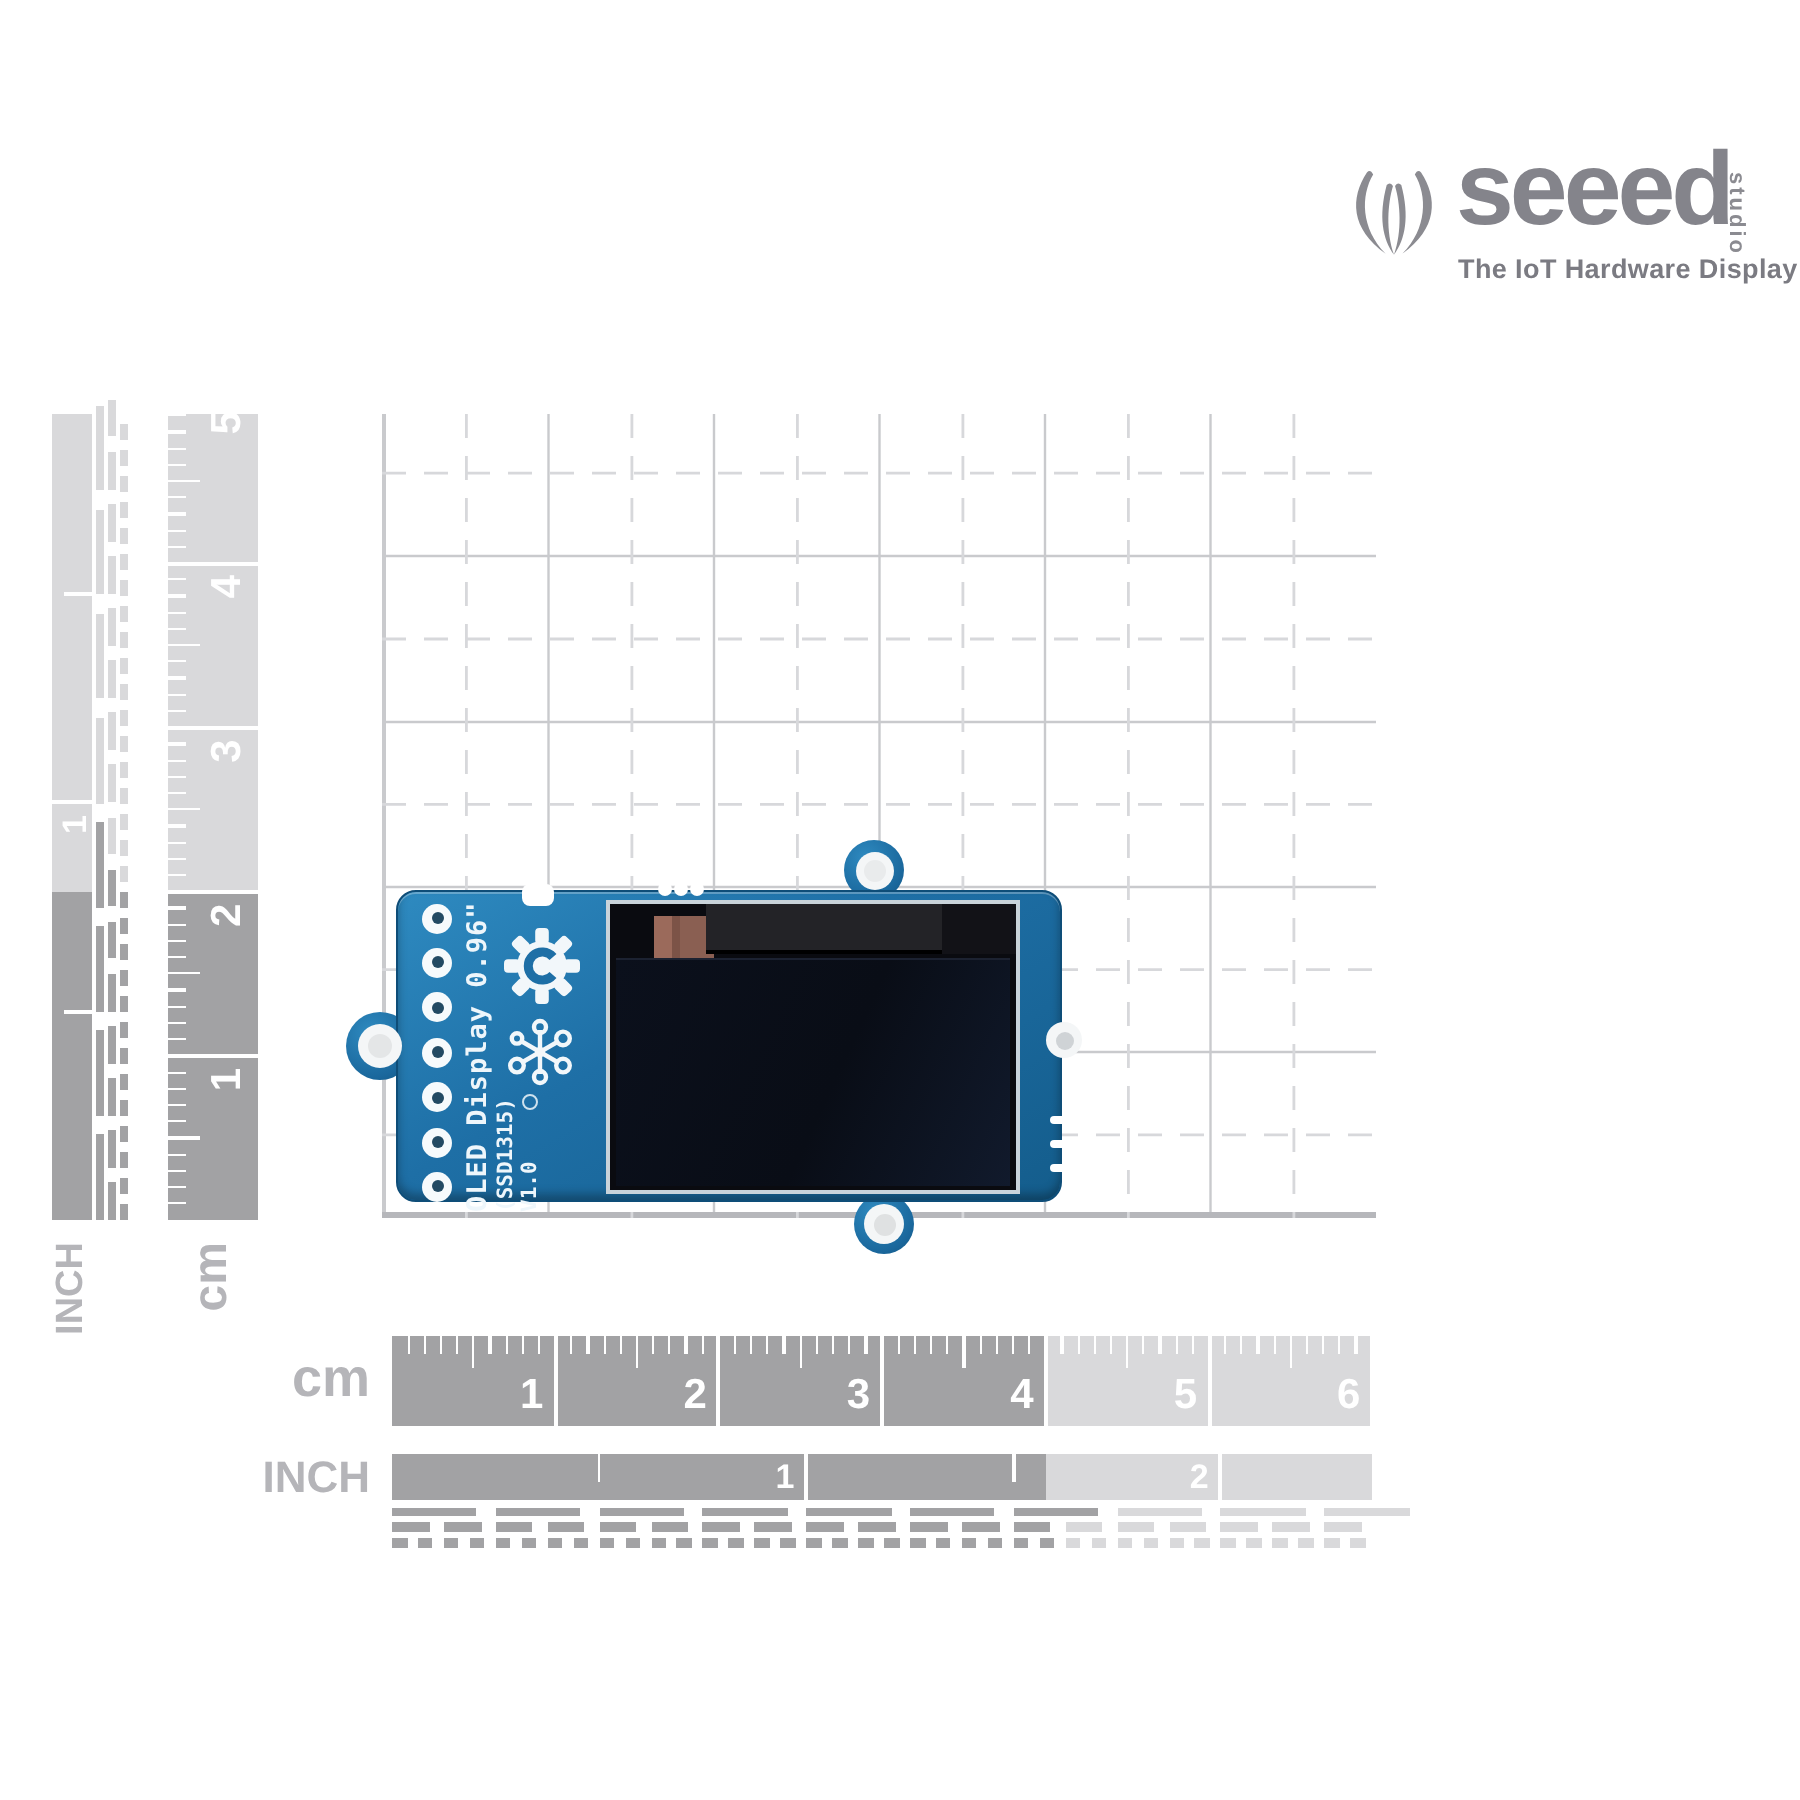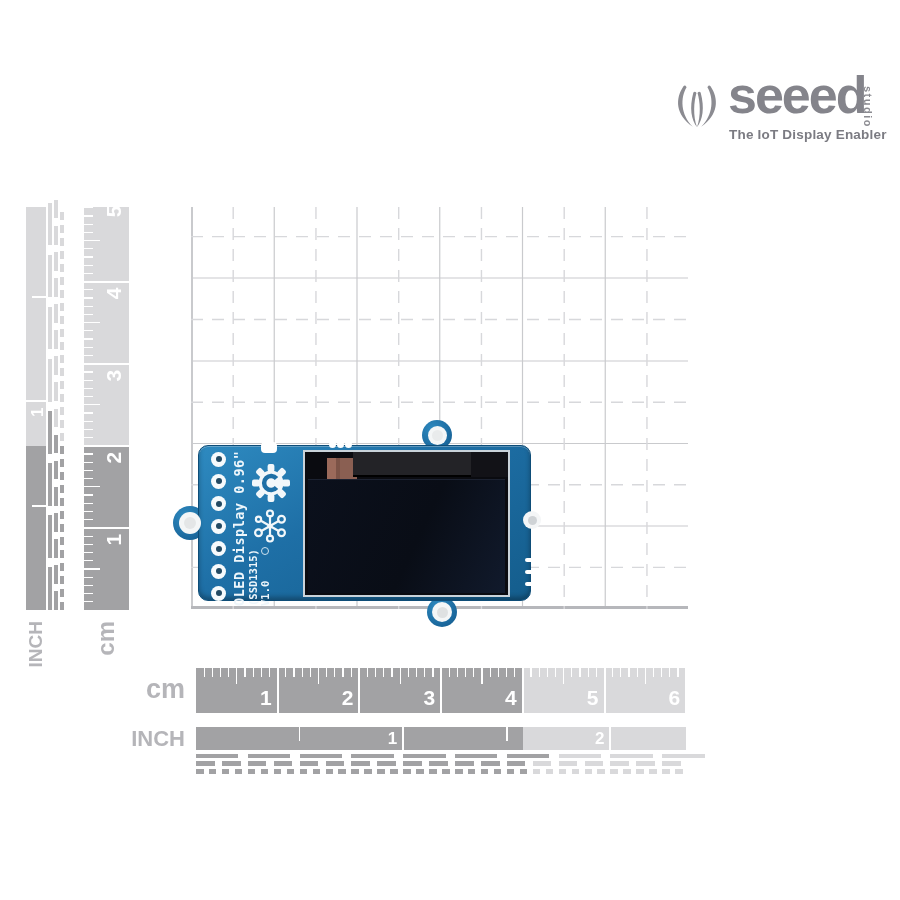--- a/index.html
+++ b/index.html
@@ -66,21 +66,21 @@
     <svg class="logo-icon" width="50" height="48" viewBox="0 0 48 46">
       <g fill="#8b8b91">
         <path d="M11 4 C3 16 3 31 20 43 C8 31 8 15 14 5 C13 3 12 3 11 4 Z"></path>
         <path d="M37 4 C45 16 45 31 28 43 C40 31 40 15 34 5 C35 3 36 3 37 4 Z"></path>
         <path d="M20.5 10 C16.5 25 18.5 36 24 43.5 C20 32 21 19 23.5 10.5 C22.5 9 21.5 9 20.5 10 Z"></path>
         <path d="M27.5 10 C31.5 25 29.5 36 24 43.5 C28 32 27 19 24.5 10.5 C25.5 9 26.5 9 27.5 10 Z"></path>
       </g>
     </svg>
     <div class="brand">seeed</div>
     <div class="studio">studio</div>
-    <div class="tagline">The IoT Display Enabler</div>
+    <div class="tagline">The IoT Hardware Display</div>
   </div>
 
   <div id="grid"><svg width="497" height="402">
         <line x1="0.5" y1="0" x2="0.5" y2="402" stroke="#c9cacd" stroke-width="3"></line>
         <line x1="83.25" y1="0" x2="83.25" y2="402" stroke="#c9cacd" stroke-width="1.2"></line>
         <line x1="166" y1="0" x2="166" y2="402" stroke="#c9cacd" stroke-width="1.2"></line>
         <line x1="248.75" y1="0" x2="248.75" y2="402" stroke="#c9cacd" stroke-width="1.2"></line>
         <line x1="331.5" y1="0" x2="331.5" y2="402" stroke="#c9cacd" stroke-width="1.2"></line>
         <line x1="414.25" y1="0" x2="414.25" y2="402" stroke="#c9cacd" stroke-width="1.2"></line>
         <line x1="0" y1="71" x2="497" y2="71" stroke="#c9cacd" stroke-width="1.2"></line>

